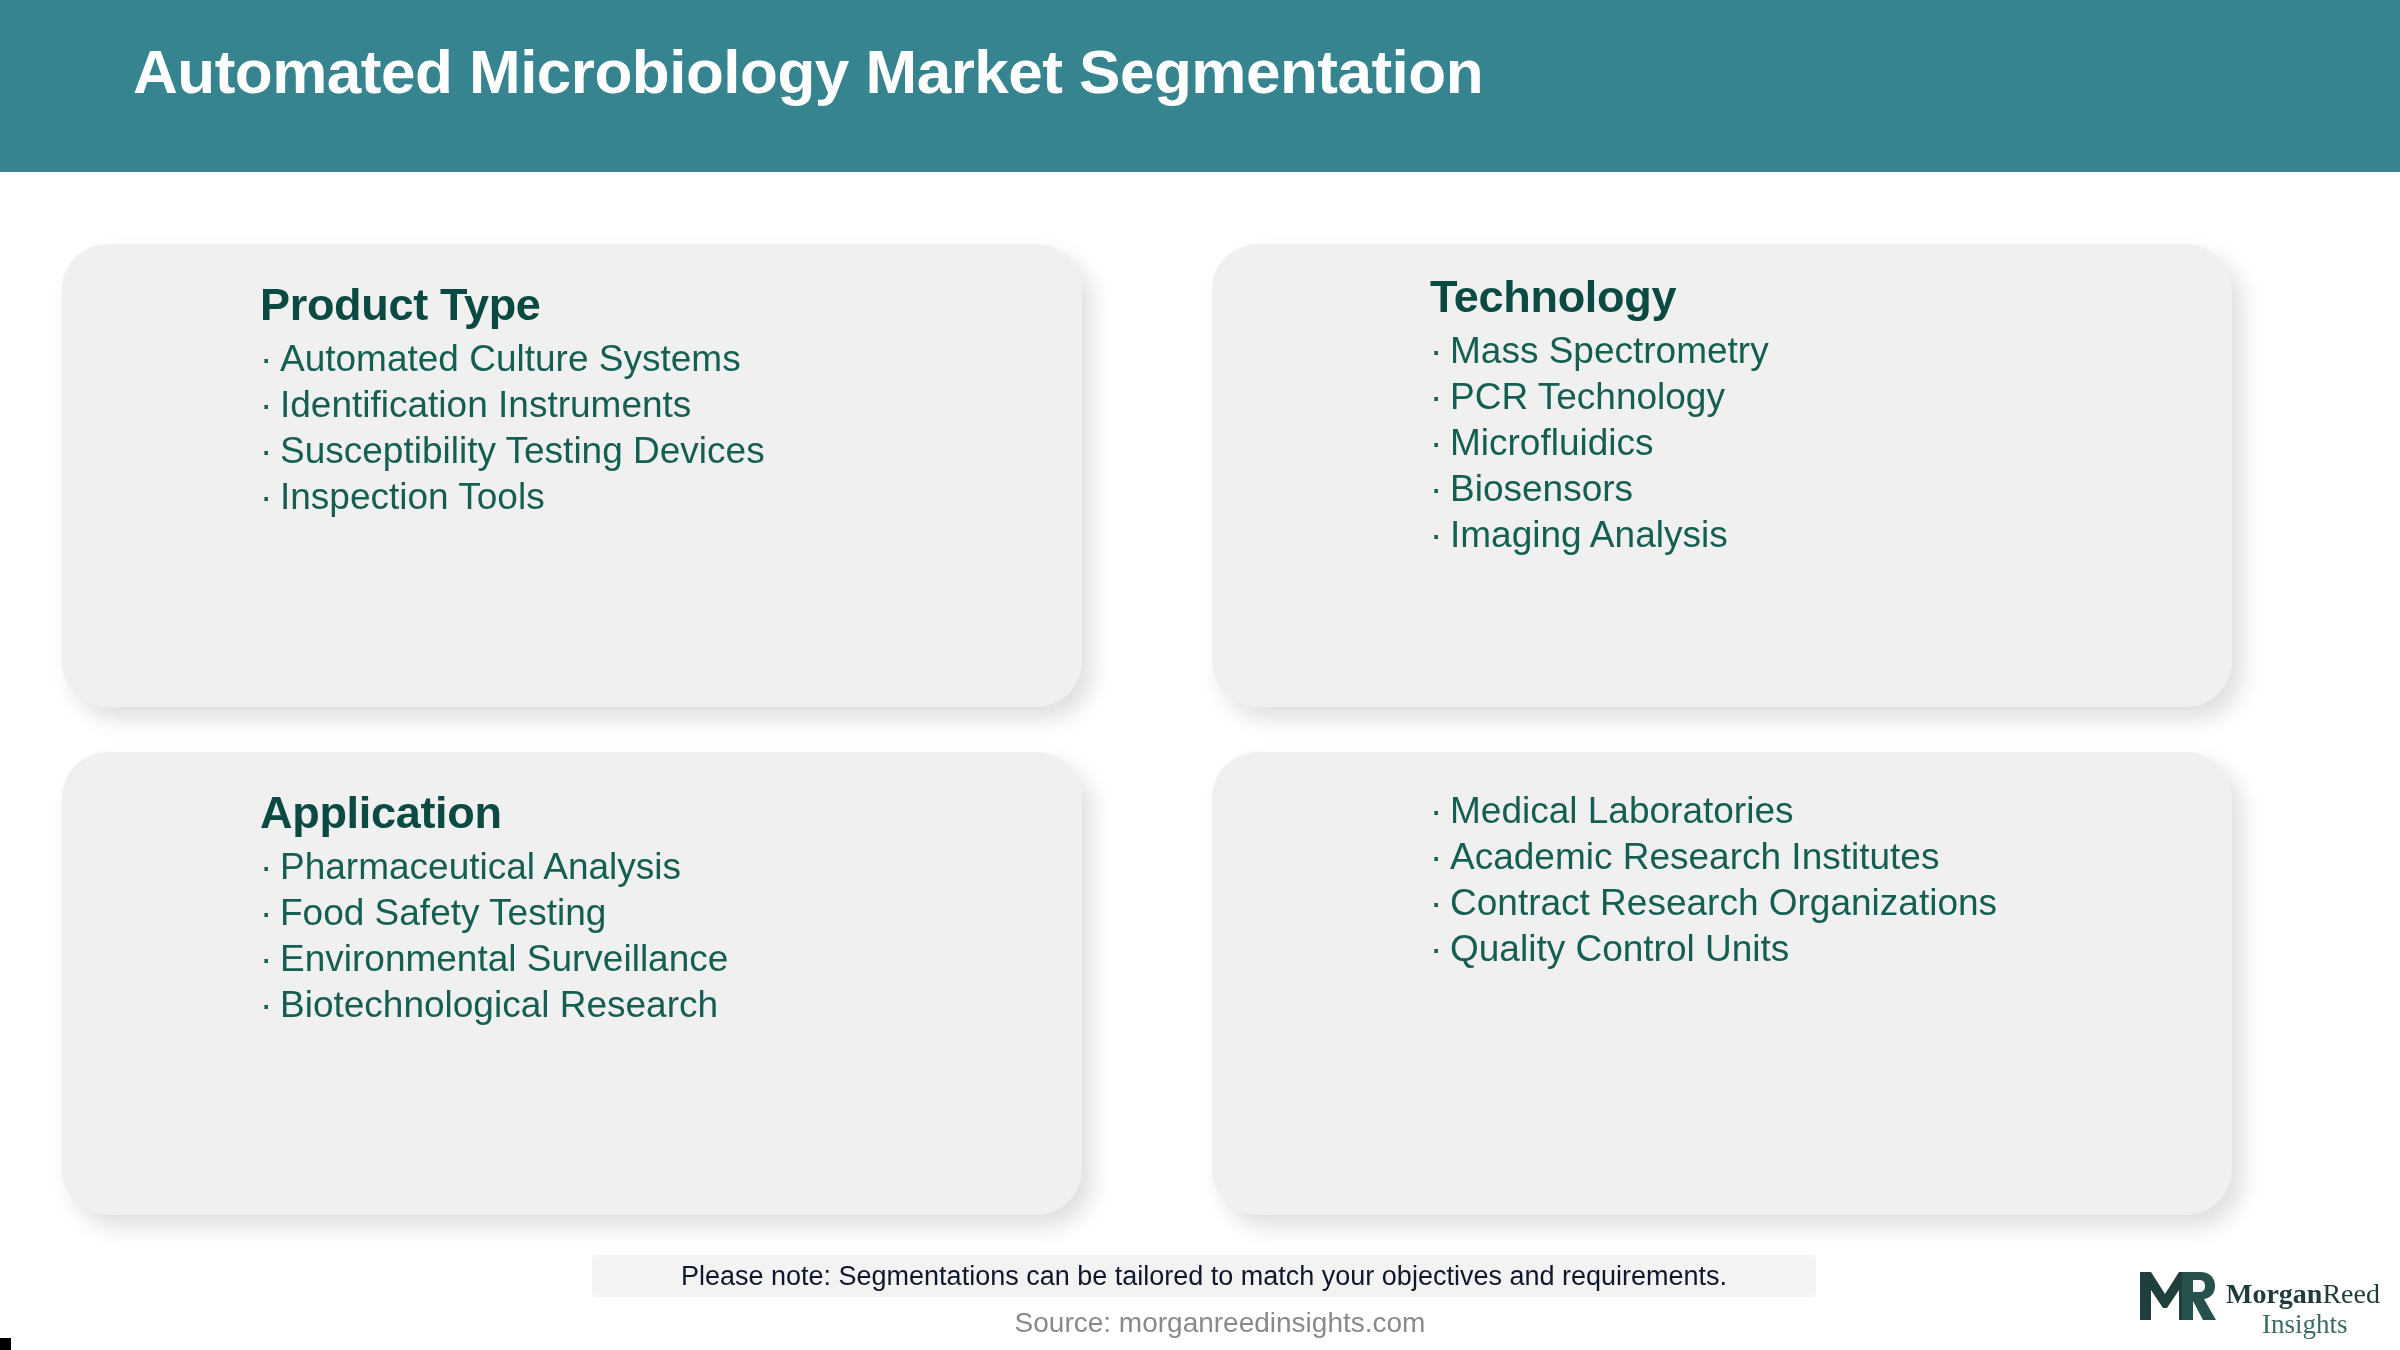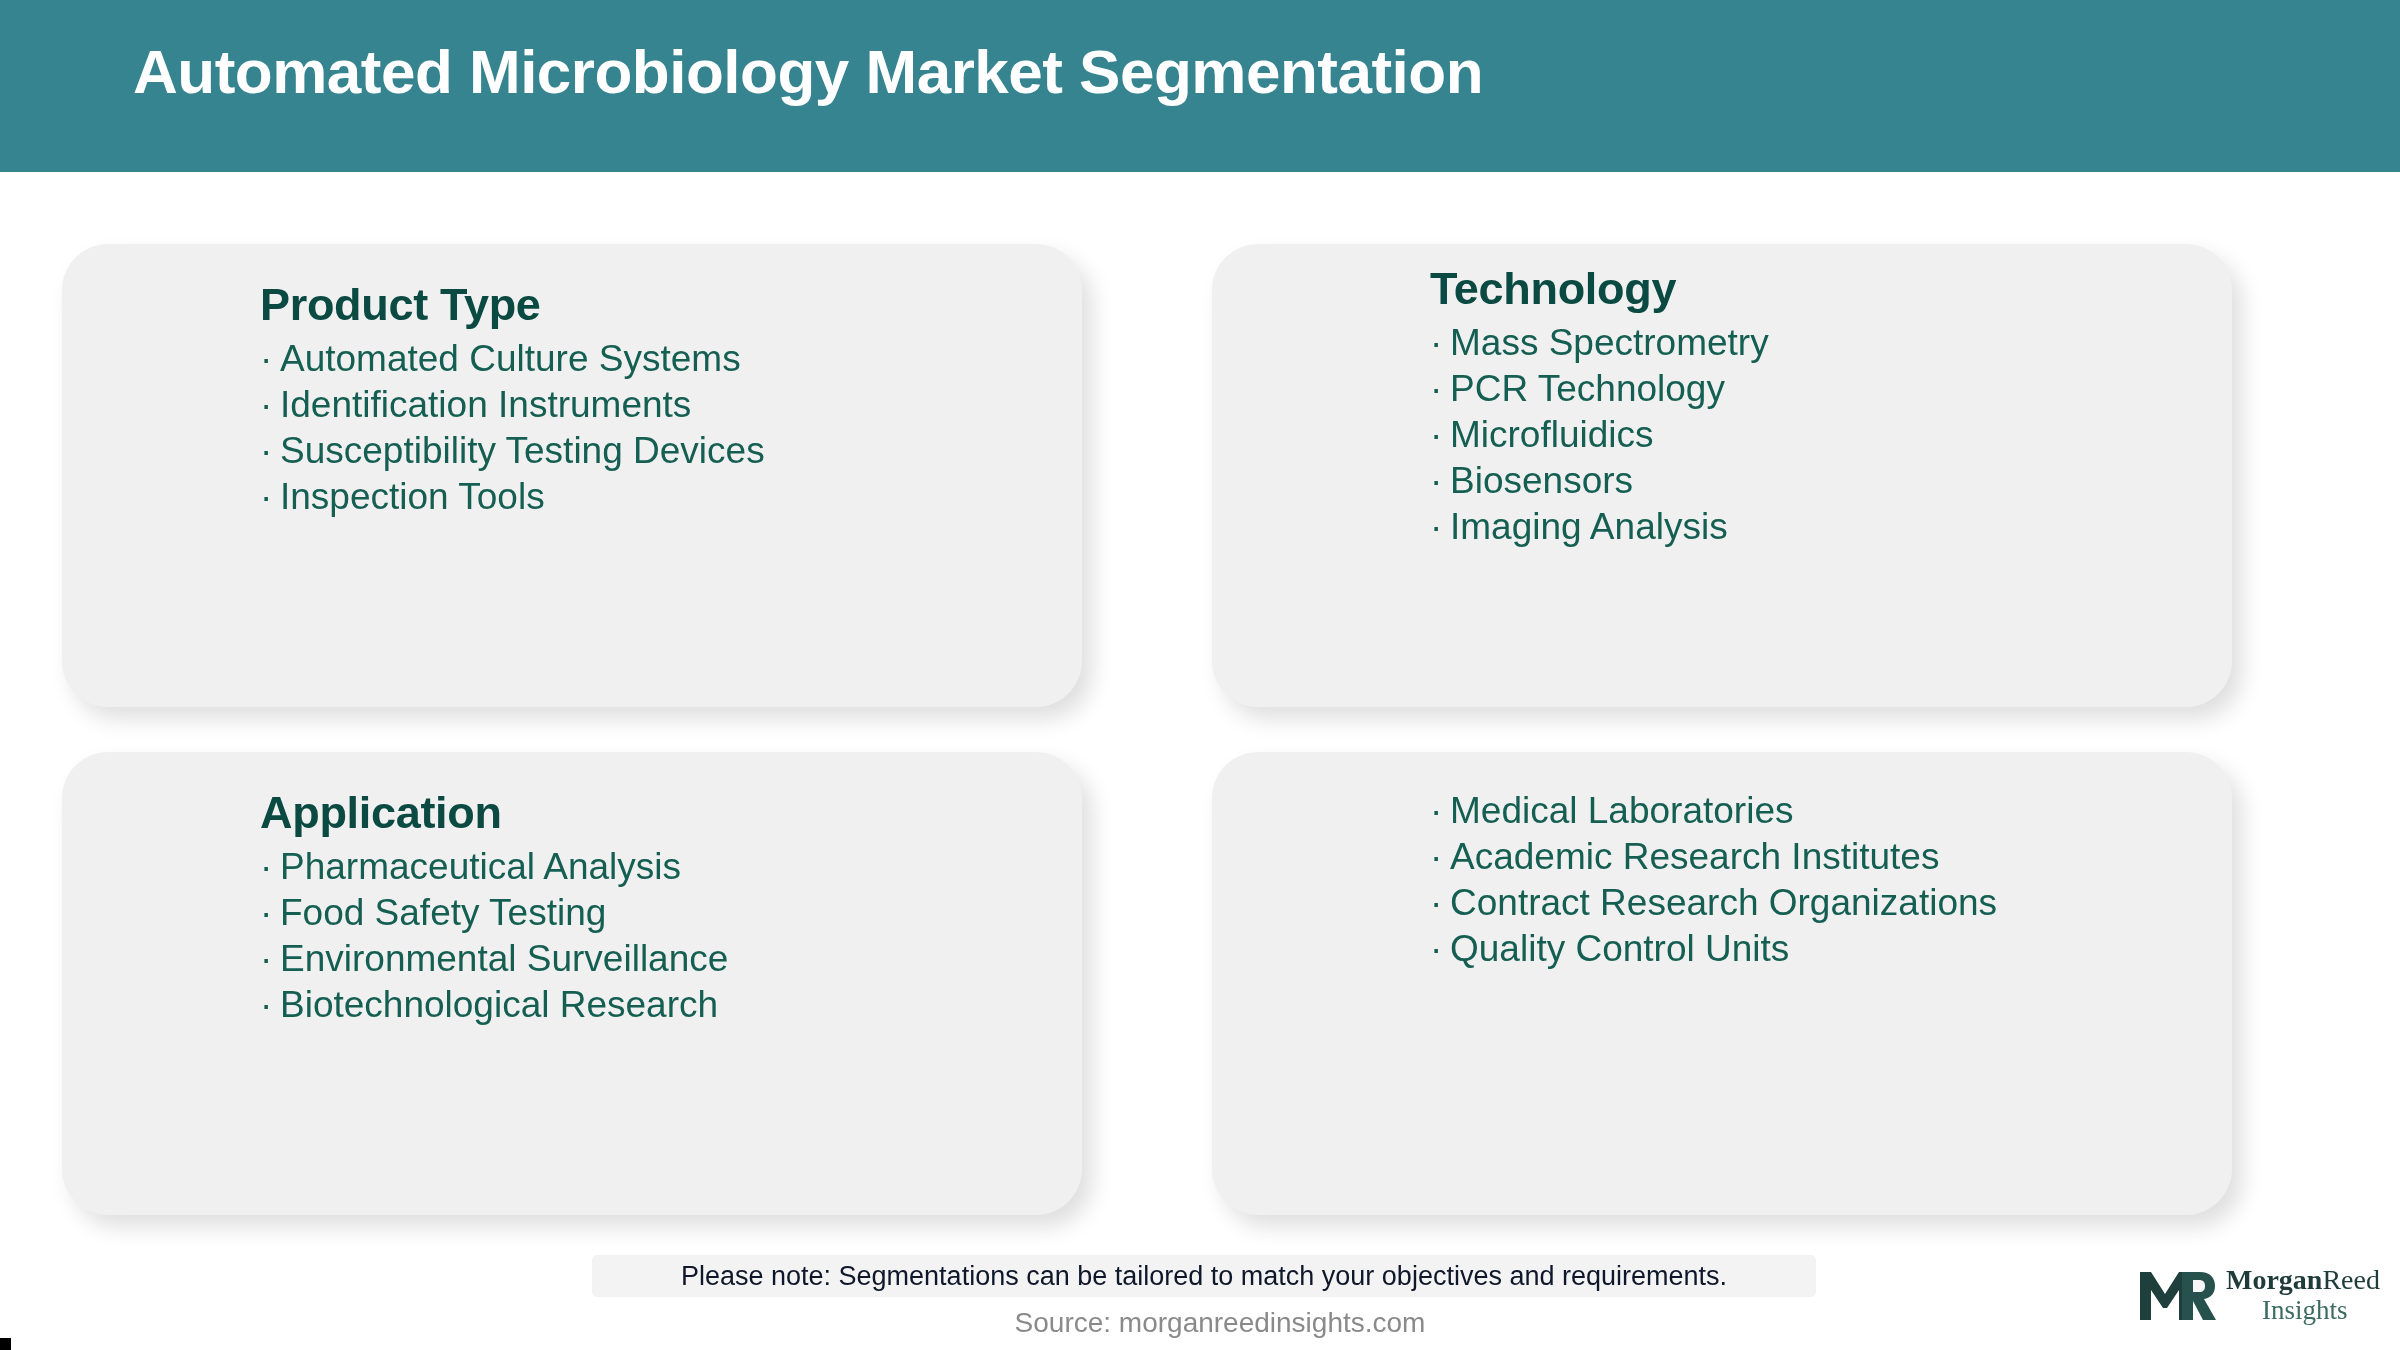--- a/index.html
+++ b/index.html
@@ -57,21 +57,21 @@
     position: absolute;
     left: 0;
     top: 0;
   }
   #card-product-type { left: 62px;   top: 72px;  width: 1020px; height: 463px; }
   #card-technology   { left: 1212px; top: 72px;  width: 1020px; height: 463px; }
   #card-application  { left: 62px;   top: 580px; width: 1020px; height: 463px; }
   #card-end-user     { left: 1212px; top: 580px; width: 1020px; height: 463px; }
 
   #card-product-type .card-inner { left: 198px; top: 36px; }
-  #card-technology   .card-inner { left: 218px; top: 20px; }
+  #card-technology   .card-inner { left: 218px; top: 28px; }
   #card-application  .card-inner { left: 198px; top: 36px; }
   #card-end-user     .card-inner { left: 218px; top: 36px; }
 
   .card-title {
     font-size: 45px;
     font-weight: bold;
     color: #0b4a42;
     line-height: 1.12;
     margin: 0 0 6px 0;
     white-space: nowrap;
@@ -144,21 +144,21 @@
   #logo-mark {
     position: absolute;
     left: 0;
     top: 4px;
     width: 78px;
     height: 56px;
   }
   #logo-words {
     position: absolute;
     left: 88px;
-    top: 2px;
+    top: 16px;
     width: 150px;
   }
   .logo-line1 {
     font-family: "Liberation Serif", serif;
     font-size: 28px;
     line-height: 31px;
     color: #1f3c3a;
     white-space: nowrap;
   }
   .logo-line1 b { font-weight: bold; }

